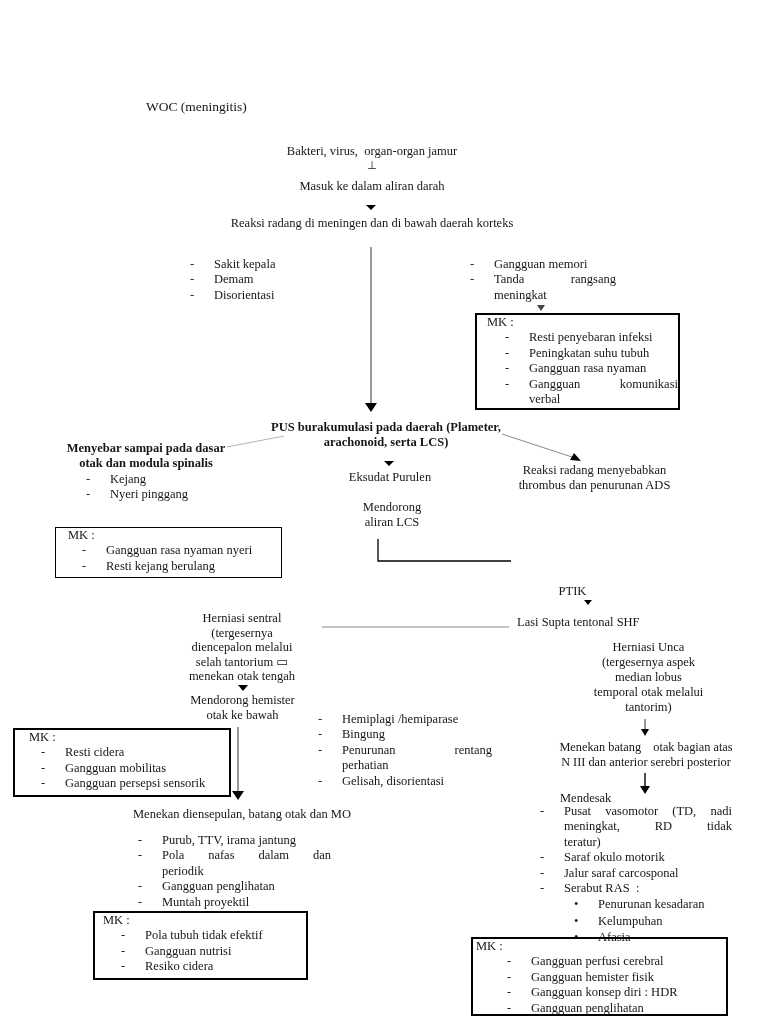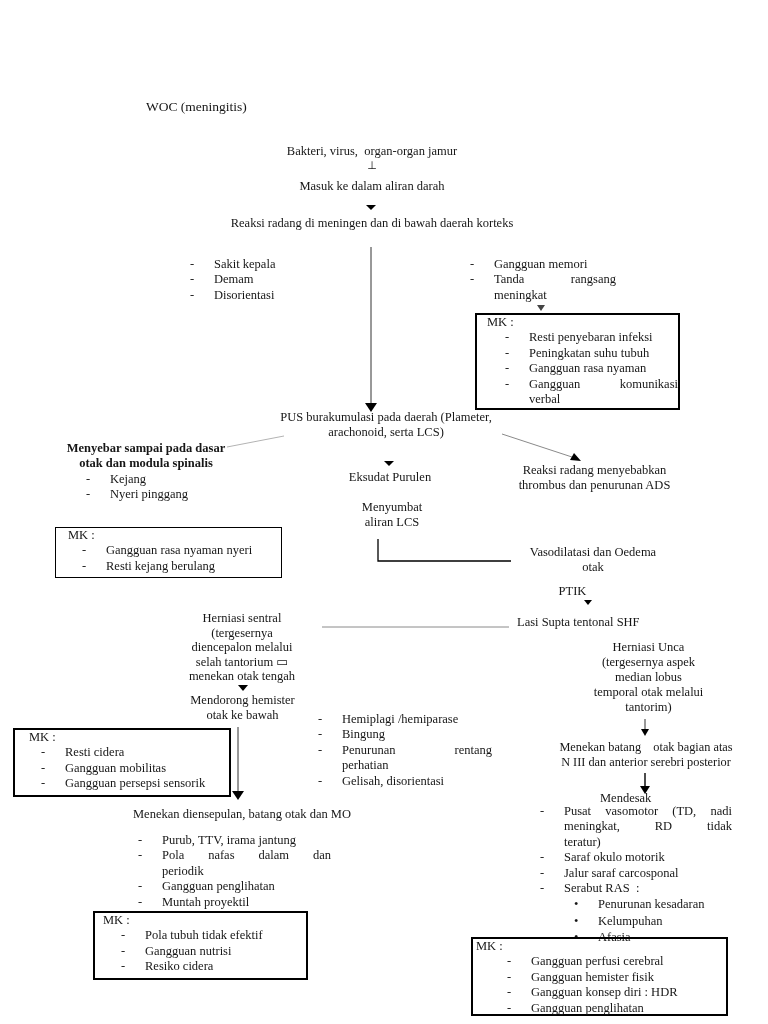--- a/index.html
+++ b/index.html
@@ -104,24 +104,24 @@
     <div class="li t" style="position:static;">
         <span class="d">-</span>
         <span class="tx just">Gangguan komunikasi</span>
       </div>
     <div class="li t" style="position:static;">
         <span class="d"></span>
         <span class="tx">verbal</span>
       </div>
   </div>
 
-  <div class="t c" style="left:260px;top:410px;width:252px;">PUS burakumulasi pada daerah (Plameter,
+  <div class="t c" style="left:260px;top:420px;width:252px;font-weight:bold;">PUS burakumulasi pada daerah (Plameter,
 arachonoid, serta LCS)</div>
   <div class="t c" style="left:330px;top:470px;width:120px;">Eksudat Purulen</div>
-  <div class="t c" style="left:342px;top:500px;width:100px;">Menyumbat
+  <div class="t c" style="left:342px;top:500px;width:100px;">Mendorong
 aliran LCS</div>
 
   <div class="t c" style="left:60px;top:441px;width:172px;font-weight:bold;">Menyebar sampai pada dasar
 otak dan modula spinalis</div>
   <div class="t bl" style="left:86px;top:472px;width:130px;">
     <div class="li">
         <span class="d">-</span>
         <span class="tx">Kejang</span>
       </div>
     <div class="li">
@@ -137,22 +137,20 @@
         <span class="tx">Gangguan rasa nyaman nyeri</span>
       </div>
     <div class="li t" style="position:static;">
         <span class="d">-</span>
         <span class="tx">Resti kejang berulang</span>
       </div>
   </div>
 
   <div class="t c" style="left:502px;top:463px;width:185px;">Reaksi radang menyebabkan
 thrombus dan penurunan ADS</div>
-  <div class="t c" style="left:512px;top:545px;width:162px;">Vasodilatasi dan Oedema
-otak</div>
   <div class="t c" style="left:545px;top:584px;width:55px;">PTIK</div>
   <div class="t" style="left:517px;top:615px;width:170px;">Lasi Supta tentonal SHF</div>
 
   <div class="t c" style="left:163px;top:611px;width:158px;line-height:14.6px;">Herniasi sentral
 (tergesernya
 diencepalon melalui
 selah tantorium ▭
 menekan otak tengah</div>
   <div class="t c" style="left:175px;top:693px;width:135px;">Mendorong hemister
 otak ke bawah</div>
@@ -196,21 +194,21 @@
       </div>
   </div>
 
   <div class="t c" style="left:571px;top:640px;width:155px;line-height:15px;">Herniasi Unca
 (tergesernya aspek
 median lobus
 temporal otak melalui
 tantorim)</div>
   <div class="t c" style="left:526px;top:740px;width:240px;font-size:12.3px;">Menekan batang    otak bagian atas
 N III dan anterior serebri posterior</div>
-  <div class="t" style="left:560px;top:791px;width:80px;margin-left:40px;">Mendesak</div>
+  <div class="t" style="left:560px;top:791px;width:80px;">Mendesak</div>
 
   <div class="t bl" style="left:540px;top:804px;width:192px;line-height:15.2px;">
     <div class="li">
         <span class="d">-</span>
         <span class="tx just">Pusat vasomotor (TD, nadi</span>
       </div>
     <div class="li">
         <span class="d"></span>
         <span class="tx just">meningkat, RD tidak</span>
       </div>

